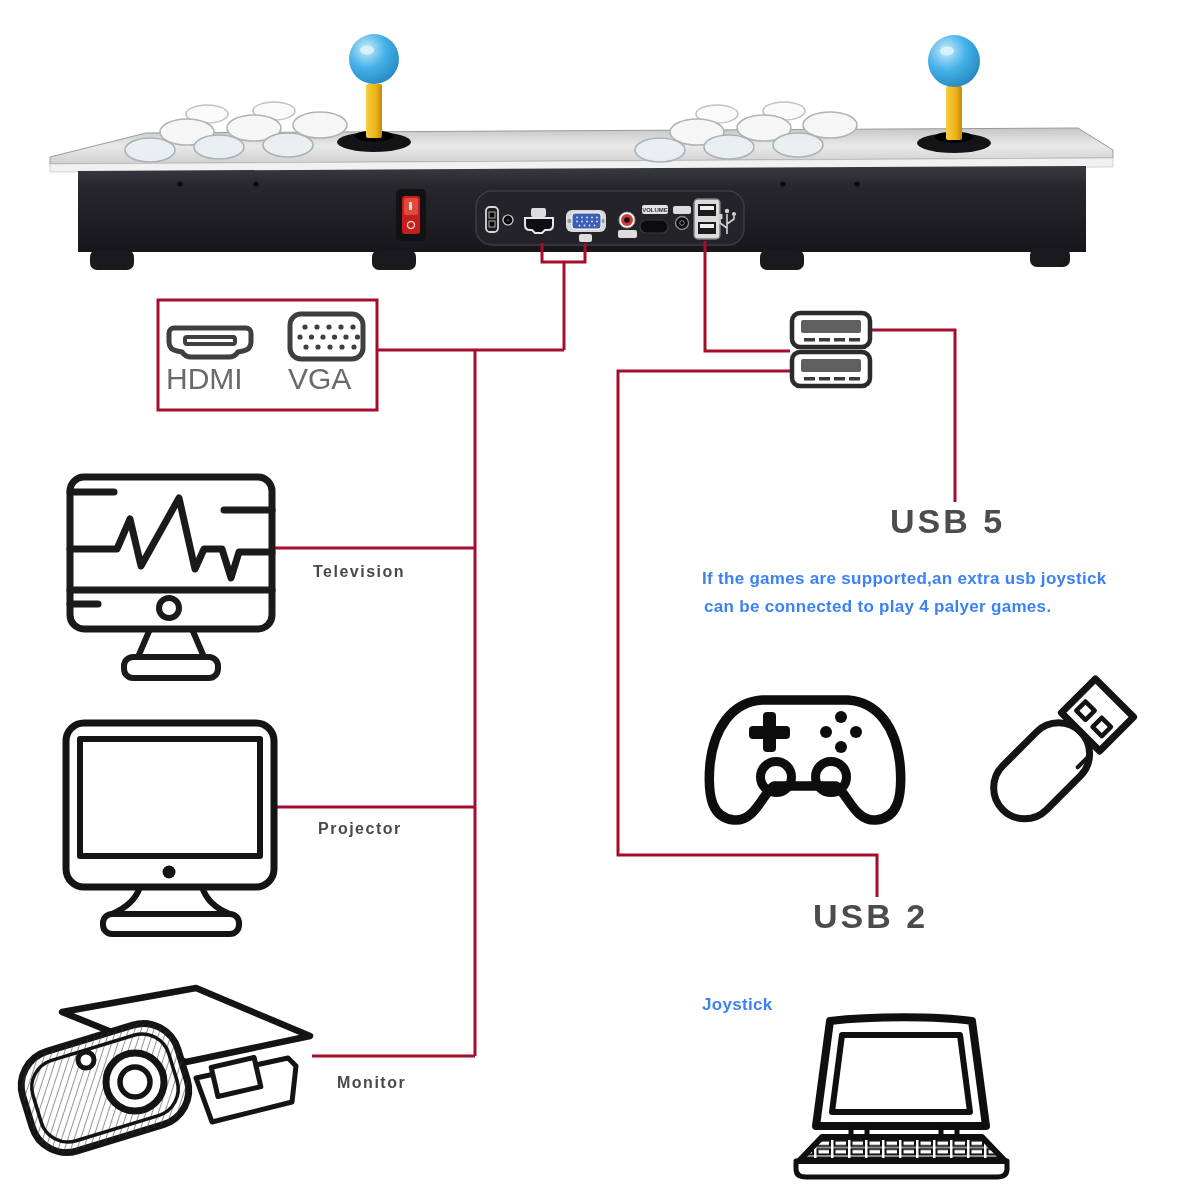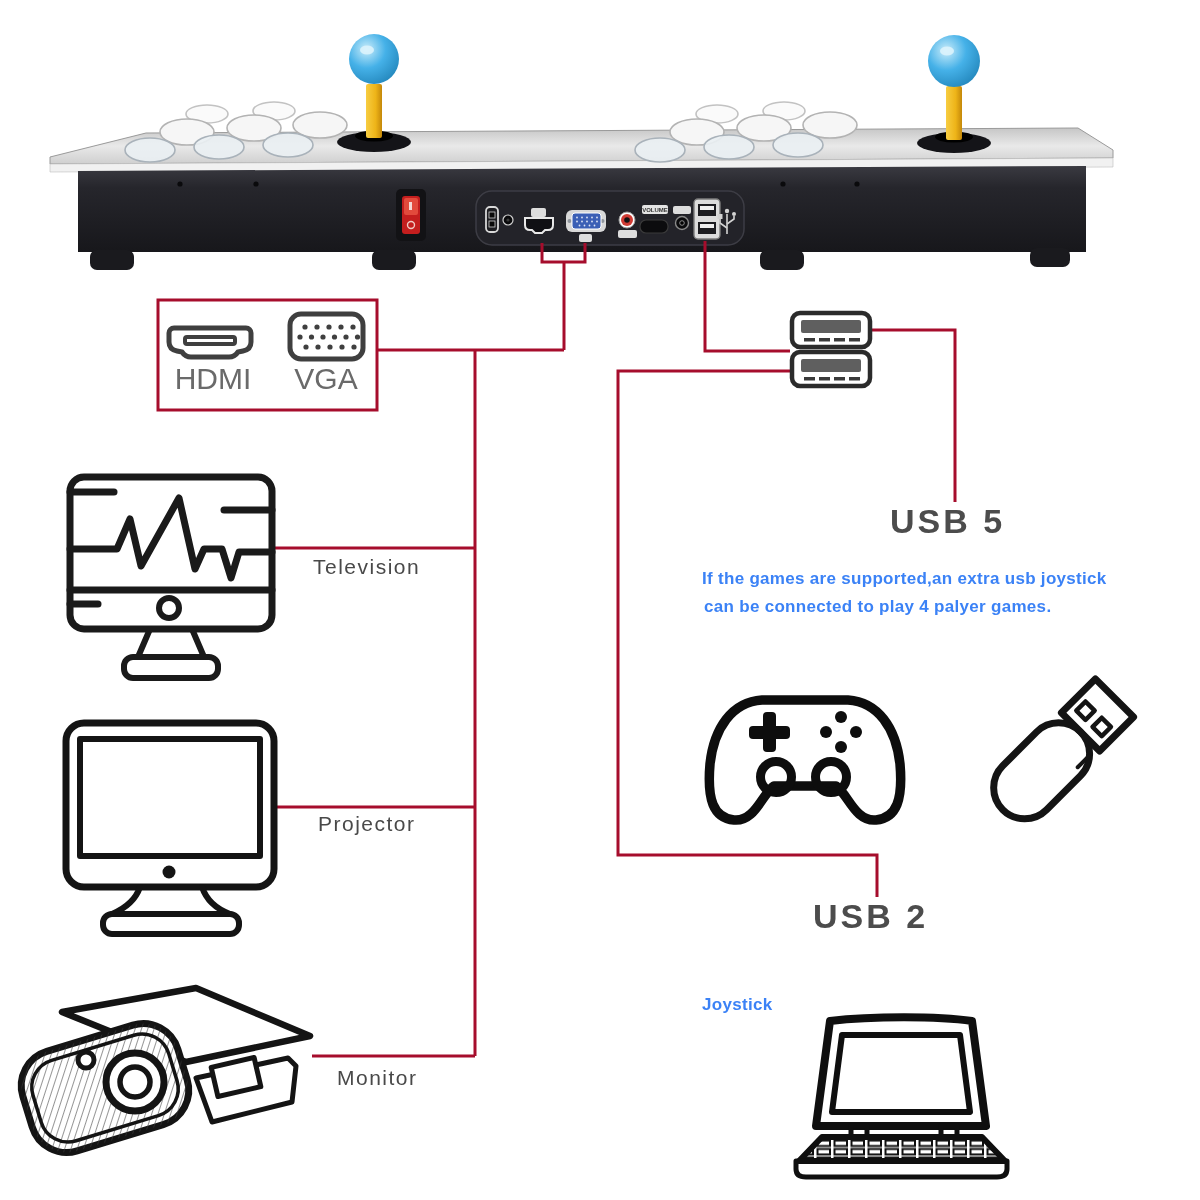--- a/index.html
+++ b/index.html
@@ -1,21 +1,21 @@
 <!DOCTYPE html>
 <html><head>
 <meta charset="utf-8">
 <style>
   html,body{margin:0;padding:0;background:#ffffff;}
   .stage{position:relative;width:1200px;height:1200px;background:#ffffff;overflow:hidden;
          font-family:"Liberation Sans","DejaVu Sans",sans-serif;}
   .stage svg{position:absolute;left:0;top:0;}
   .txt{position:absolute;white-space:nowrap;line-height:1;}
-  .port-word{font-weight:400;color:#6a6a6a;font-size:30px;text-align:center;}
-  .dev-label{font-weight:400;color:#494949;font-size:21px;letter-spacing:1.5px;}
+  .port-word{font-weight:400;color:#6a6a6a;font-size:30px;text-align:left;}
+  .dev-label{font-weight:700;color:#494949;font-size:16px;letter-spacing:1.5px;margin-top:8px;}
   .usb-title{font-weight:700;color:#4c4c4c;font-size:34px;letter-spacing:3px;}
   .usb-desc{font-weight:700;color:#3b82f6;font-size:17px;letter-spacing:0.3px;}
 </style>
 </head>
 <body>
 
 <div class="stage">
 
 <svg width="1200" height="1200" viewBox="0 0 1200 1200">
   <defs>

